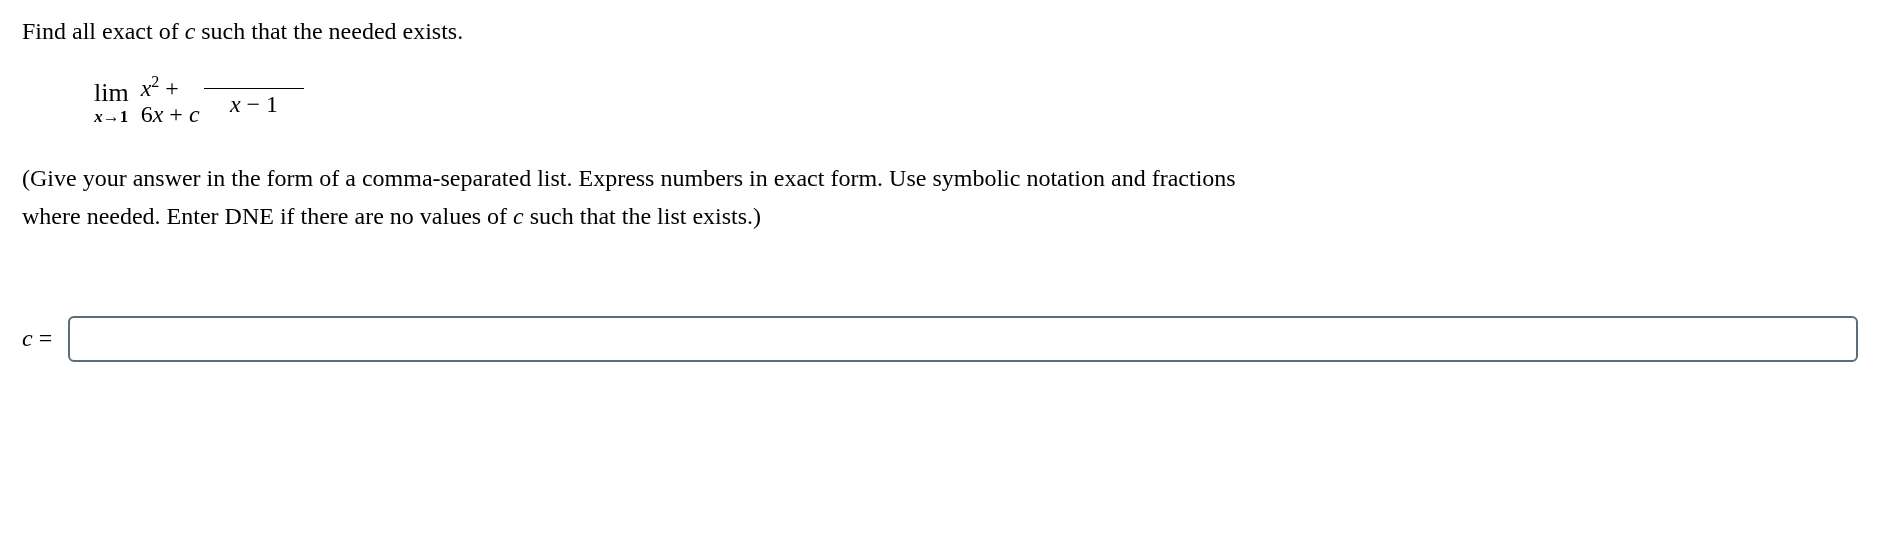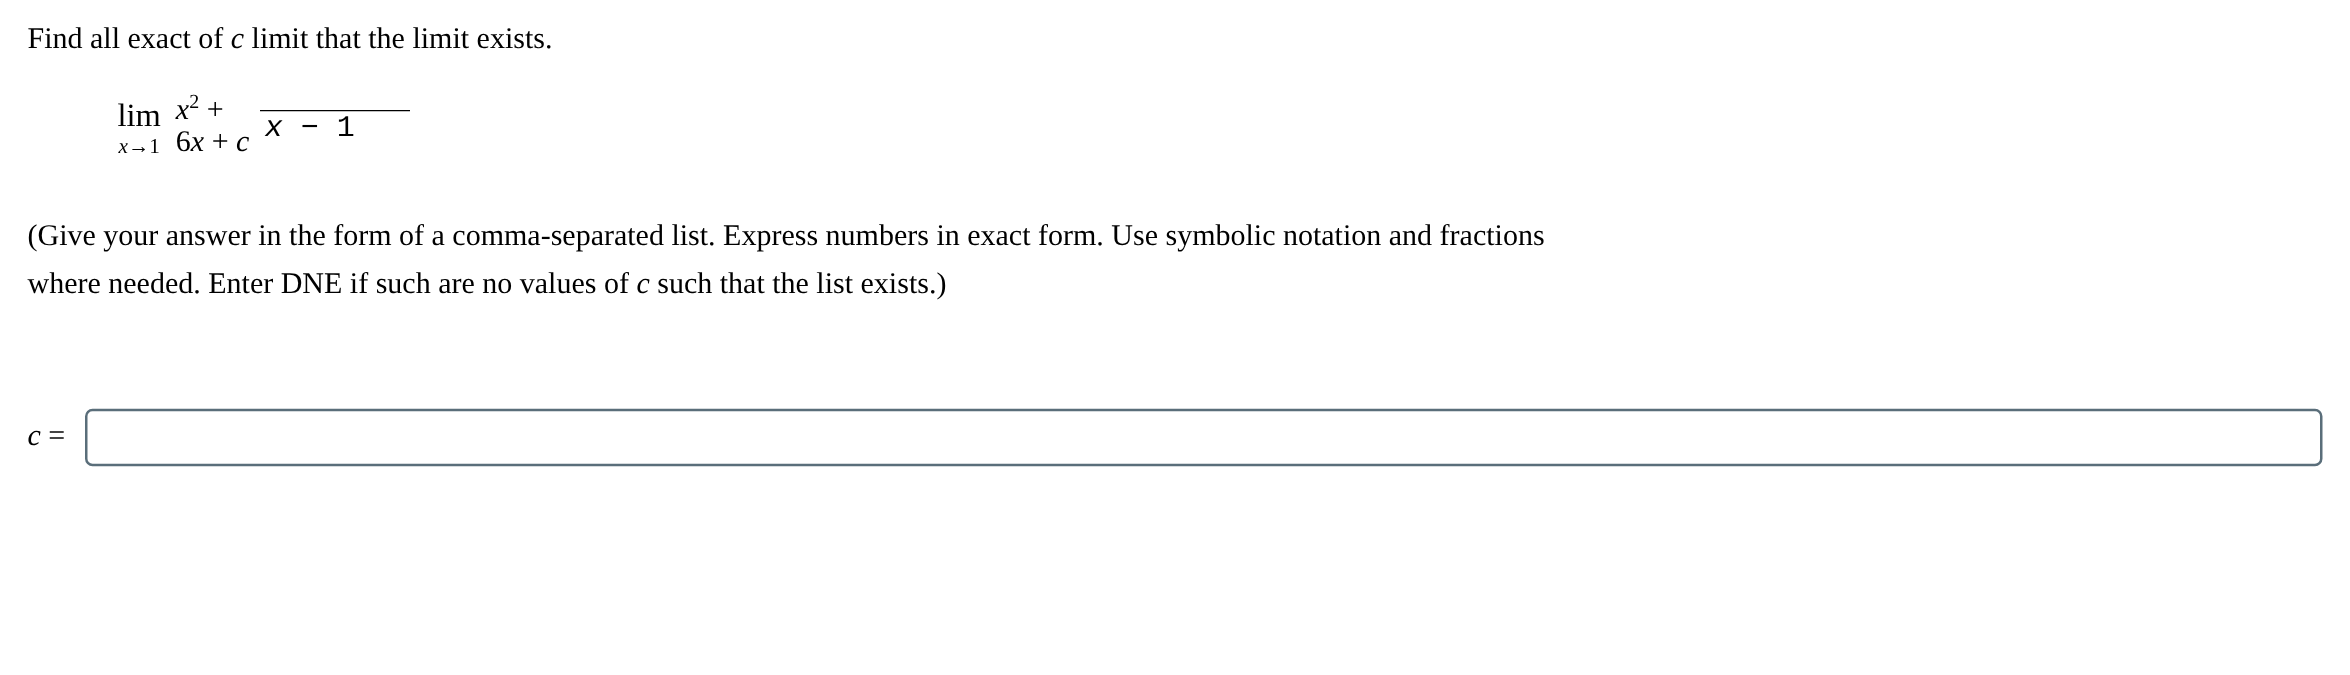--- a/index.html
+++ b/index.html
@@ -22,59 +22,60 @@
       margin-bottom: 30px;
     }
     
     .italic {
       font-style: italic;
     }
     
     .math-expression {
       margin-left: 72px;
       margin-top: 30px;
-      margin-bottom: 40px;
+      margin-bottom: 29px;
       display: flex;
       align-items: center;
       font-family: 'Times New Roman', Times, serif;
     }
     
     .lim-block {
       display: inline-flex;
       flex-direction: column;
       align-items: center;
       line-height: 1;
       margin-right: 8px;
     }
     
     .lim-text {
       font-size: 26px;
     }
     
     .lim-sub {
       font-size: 17px;
       margin-top: 2px;
+      font-weight: bold;
     }
     
     .fraction {
       display: inline-flex;
       flex-direction: row;
       align-items: center;
       line-height: 1.1;
     }
     
     .numerator {
       padding: 0 4px 2px 4px;
     }
     
     .denominator {
       border-top: 1.5px solid #000;
       padding: 2px 4px 0 4px;
       width: 100%;
-      font-family: Liberation Mono, monospace;
+      text-align: center;
     }
     
     .sup {
       font-size: 16px;
       vertical-align: super;
       line-height: 0;
     }
     
     .instructions {
       line-height: 1.6;
@@ -110,21 +111,21 @@
     }
     
     .var-c {
       font-style: italic;
     }
   </style>
 </head>
 <body>
 
 <div class="problem-statement">
-  <span>Find all exact of </span><span class="italic">c</span><span> limit that the limit exists.</span>
+  <span>Find all exact of </span><span class="italic">c</span><span> such that the needed exists.</span>
 </div>
 
 <div class="math-expression">
   <span class="lim-block">
     <span class="lim-text">lim</span>
     <span class="lim-sub">
       <span class="var-x">x</span><span>→</span><span>1</span>
     </span>
   </span>
   <span class="fraction">
@@ -132,21 +133,21 @@
       <span class="var-x">x</span><span class="sup">2</span><span> + 6</span><span class="var-x">x</span><span> + </span><span class="var-c">c</span>
     </span>
     <span class="denominator">
       <span class="var-x">x</span><span> − 1</span>
     </span>
   </span>
 </div>
 
 <div class="instructions">
   <span>(Give your answer in the form of a comma-separated list. Express numbers in exact form. Use symbolic notation and fractions</span><br>
-  <span>where needed. Enter DNE if such are no values of </span><span class="italic">c</span><span> such that the list exists.)</span>
+  <span>where needed. Enter DNE if there are no values of </span><span class="italic">c</span><span> such that the list exists.)</span>
 </div>
 
 <div class="answer-row">
   <span class="answer-label">
     <span>c</span><span style="font-style: normal;"> =</span>
   </span>
   <input type="text" class="answer-input" value="" style="">
 </div>
 
 </body></html>

